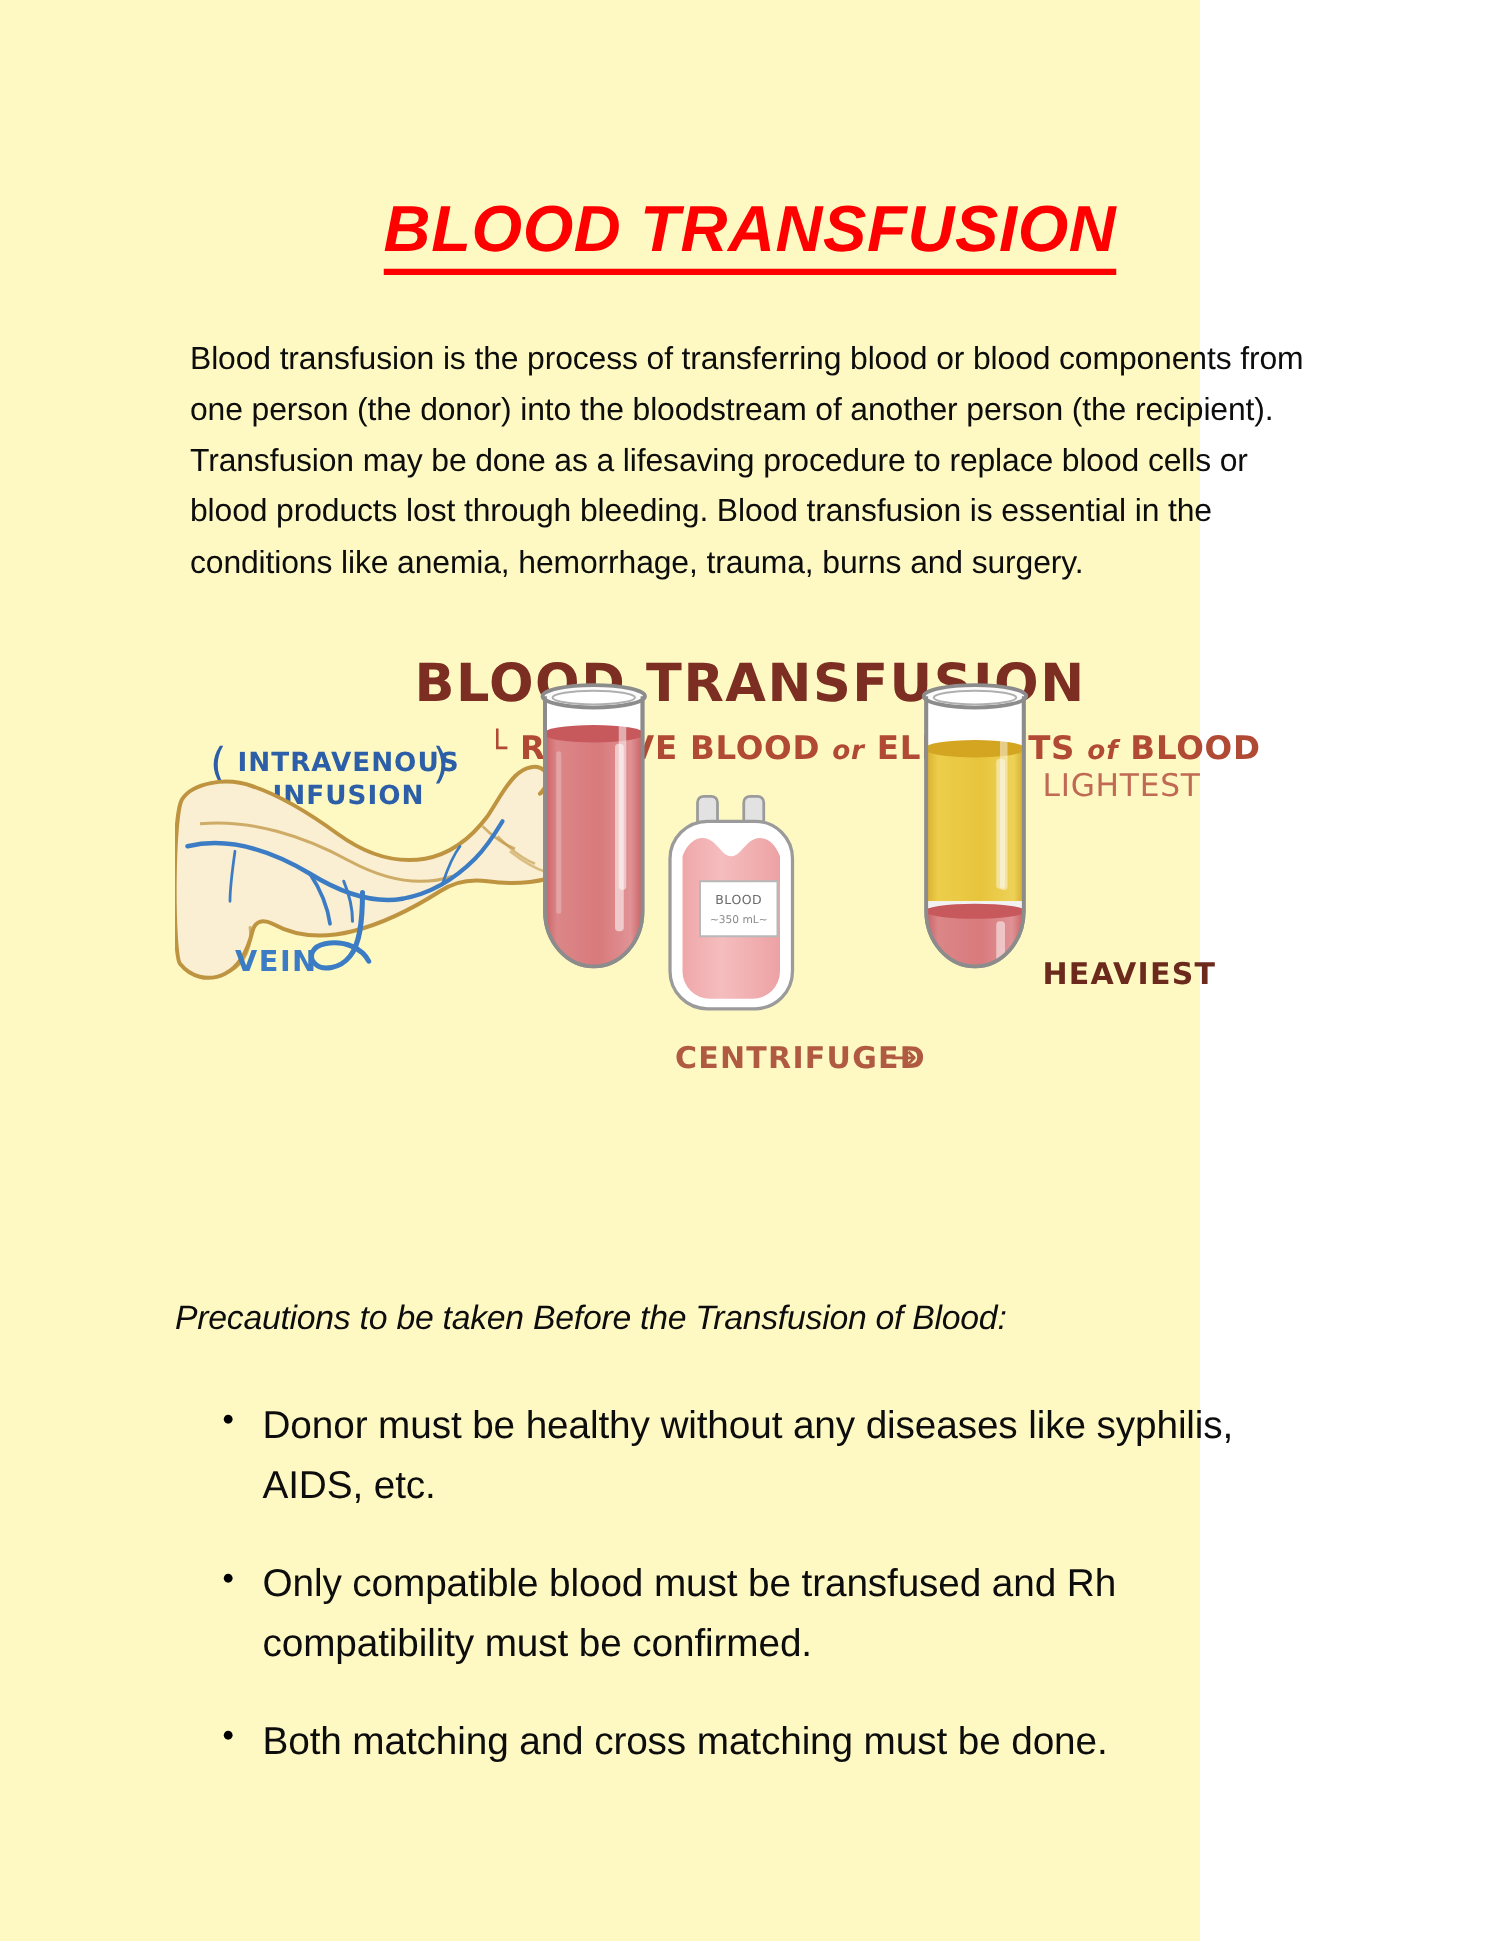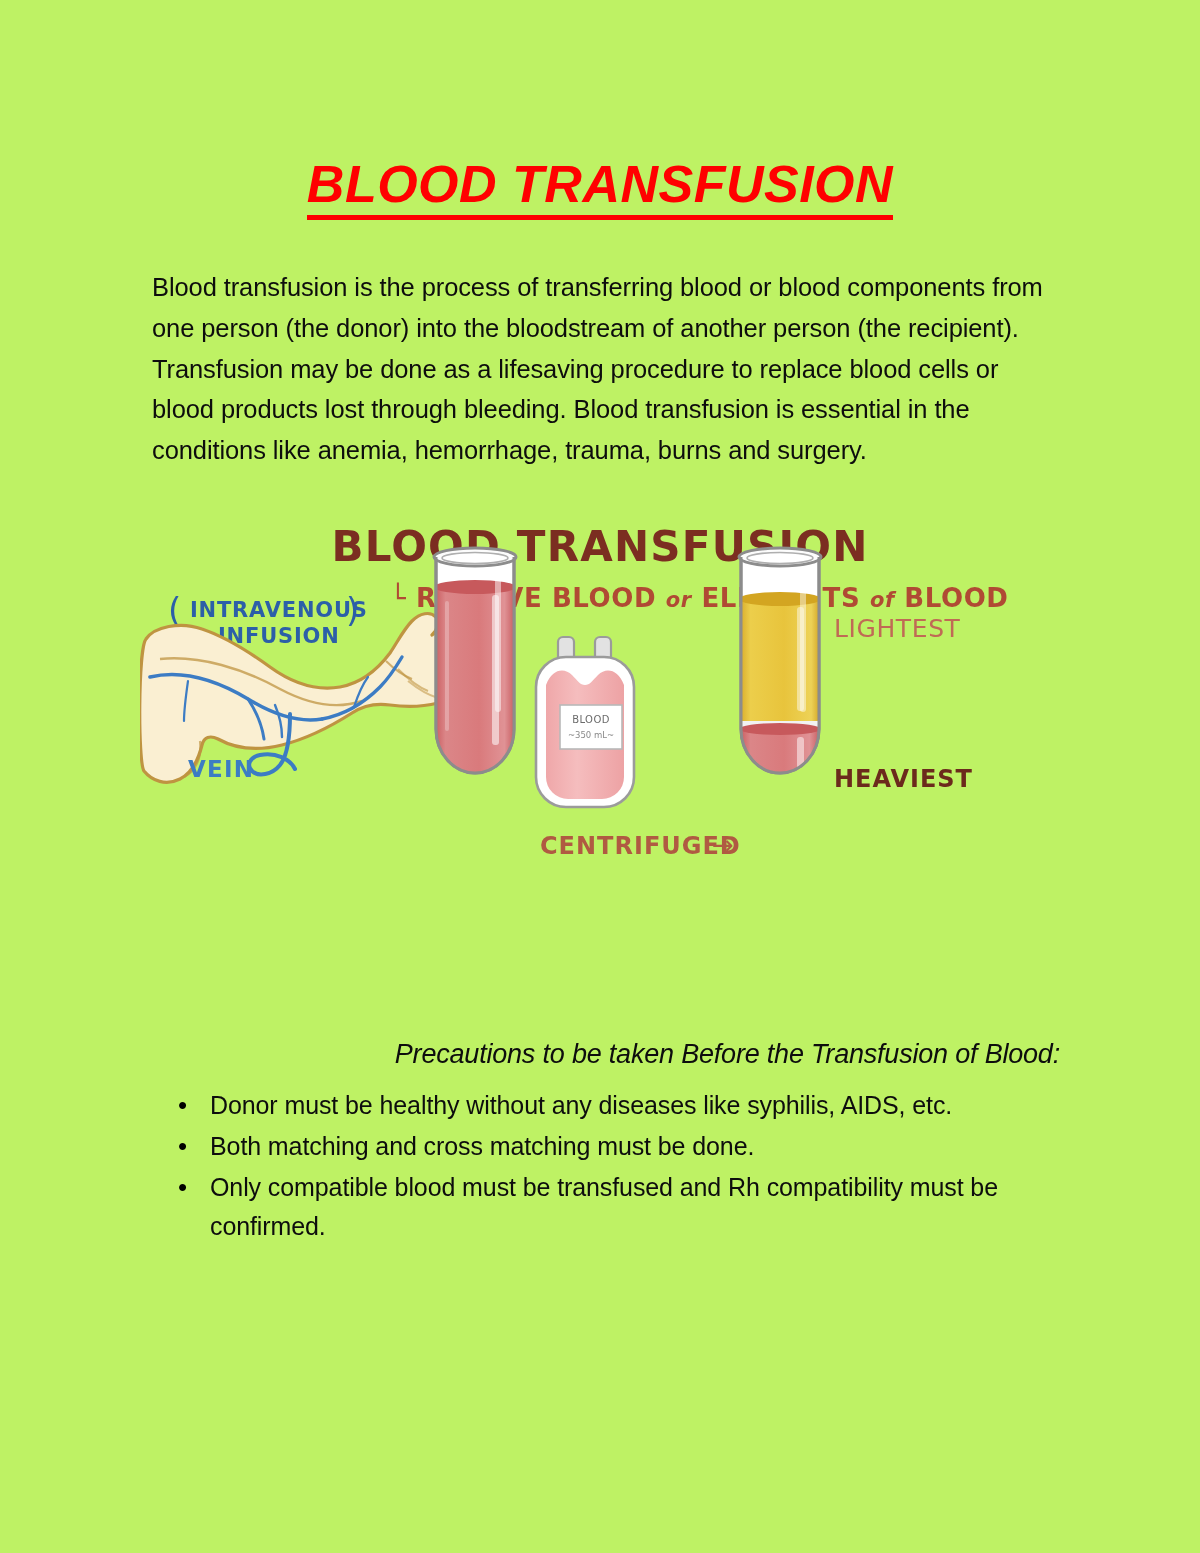--- a/index.html
+++ b/index.html
@@ -12,23 +12,23 @@
     width: 1200px;
     height: 1553px;
     position: relative;
     font-family: "Liberation Sans", sans-serif;
     color: #000000;
     overflow: hidden;
   }
   .page {
     position: absolute;
     left: 0; top: 0;
-    width: 1200px;
+    width: 960px;
     height: 1553px;
-    background: #bef264;
+    background: #fef9c3;
   }
   .content {
     position: absolute;
     left: 140px;
     top: 0;
     width: 920px;
   }
 
   
   .doc-title {
@@ -73,39 +73,39 @@
   
   .section-heading {
     font-size: 27px;
     font-style: italic;
     font-weight: normal;
     margin: 0;
     padding-top: 30px;
     color: #0d0d0d;
     letter-spacing: -0.2px;
     font-family: "Liberation Sans", sans-serif;
-    text-align: right;
   }
   .section-heading.second { padding-top: 34px; }
 
   
   ul.bullets {
     list-style: none;
     margin: 0;
     padding: 0;
     padding-top: 16px;
   }
   ul.bullets li {
     position: relative;
     padding-left: 70px;
-    font-size: 25px;
+    font-size: 31px;
     line-height: 1.56;
     color: #0d0d0d;
     margin-bottom: 2px;
     letter-spacing: -0.1px;
+    margin-top: 30px;
   }
   ul.bullets li::before {
     content: "\2022";
     position: absolute;
     left: 38px;
     top: -1px;
     font-size: 26px;
     color: #000;
     line-height: 1.56;
   }
@@ -265,19 +265,19 @@
         </g>
 
         <text x="694" y="128" font-family="'DejaVu Sans', sans-serif" font-size="25" fill="#C06A55" letter-spacing="0.6">LIGHTEST</text>
         <text x="694" y="278" font-family="'DejaVu Sans', sans-serif" font-size="24" font-weight="bold" fill="#6B2A1C" letter-spacing="1">HEAVIEST</text>
       </svg>
     </div>
 
     <h2 class="section-heading">Precautions to be taken Before the Transfusion of Blood:</h2>
     <ul class="bullets">
       <li>Donor must be healthy without any diseases like syphilis, AIDS, etc.</li>
+      <li>Only compatible blood must be transfused and Rh compatibility must be confirmed.</li>
       <li>Both matching and cross matching must be done.</li>
-      <li>Only compatible blood must be transfused and Rh compatibility must be confirmed.</li>
     </ul>
 
 
   </div>
 </div>
 
 </body></html>

